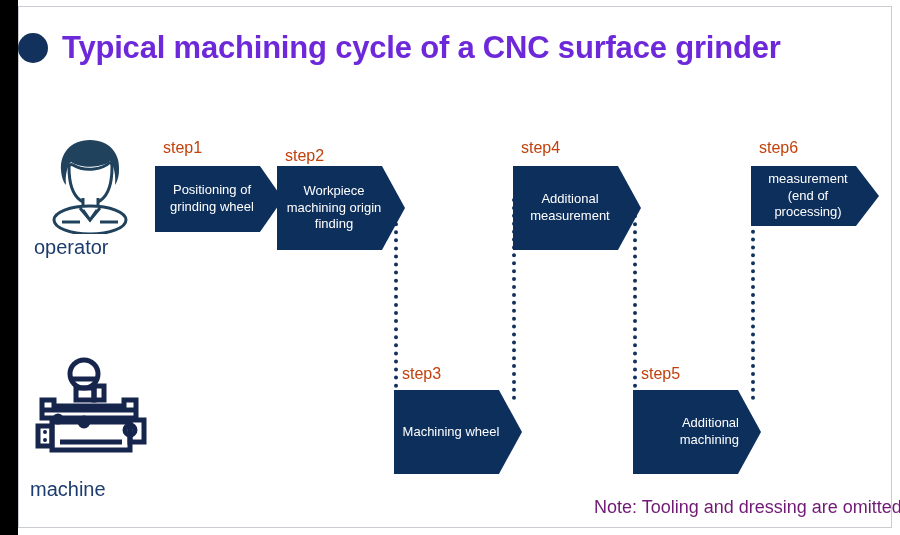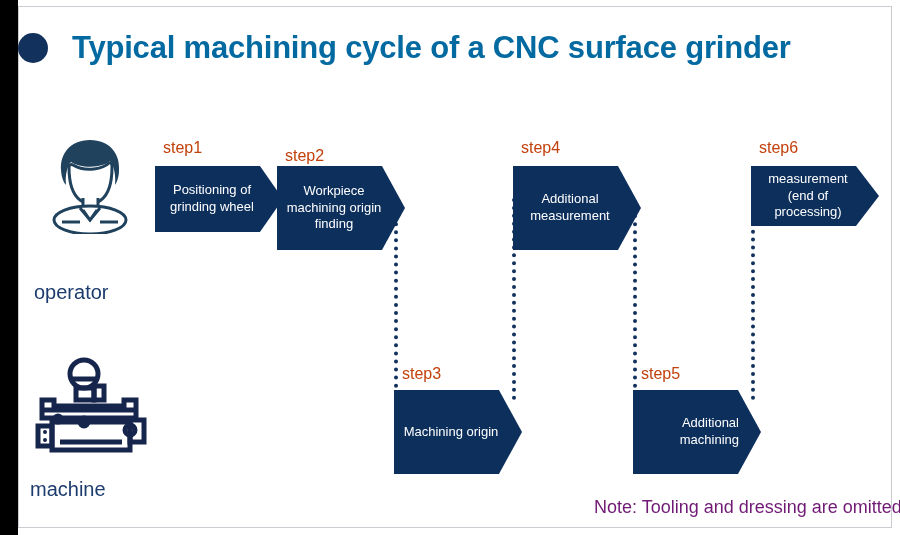--- a/index.html
+++ b/index.html
@@ -51,24 +51,24 @@
     align-items: center;
   }
   .title-bullet {
     width: 30px;
     height: 30px;
     border-radius: 50%;
     background: #12315c;
     flex: 0 0 auto;
   }
   .title-text {
-    margin-left: 24px;
+    margin-left: 14px;
     font-size: 31px;
     font-weight: bold;
-    color: #0369a1;
+    color: #6d28d9;
     letter-spacing: -0.2px;
     white-space: nowrap;
     line-height: 1;
   }
 
   
   .lane-icon {
     position: absolute;
   }
   .lane-label {
@@ -144,21 +144,21 @@
 
       <ellipse cx="52" cy="86" rx="36" ry="14" fill="#ffffff" stroke="#20425c" stroke-width="3"></ellipse>
 
       <path d="M42 74 L52 86 L62 74" fill="none" stroke="#20425c" stroke-width="3"></path>
       <path d="M45 76 L52 86 L59 76" fill="#ffffff" stroke="#20425c" stroke-width="3"></path>
 
       <line x1="24" y1="88" x2="42" y2="88" stroke="#20425c" stroke-width="3"></line>
       <line x1="62" y1="88" x2="80" y2="88" stroke="#20425c" stroke-width="3"></line>
     </svg>
   </div>
-  <div class="lane-label" style="left:34px; top:236px;margin-top:45px;">operator</div>
+  <div class="lane-label" style="left:34px; top:236px;">operator</div>
 
   <div class="lane-icon" style="left:28px; top:356px;">
     <svg width="122" height="100" viewBox="0 0 122 100">
       <g fill="none" stroke="#16254c" stroke-width="5">
 
         <circle cx="56" cy="18" r="14"></circle>
         <line x1="43" y1="23" x2="69" y2="23"></line>
 
         <rect x="48" y="32" width="18" height="12"></rect>
         <rect x="66" y="30" width="10" height="14"></rect>
@@ -210,21 +210,21 @@
     <div class="step-arrow" style="left:513px; top:166px; width:128px; height:84px;">Additional measurement</div>
   </div>
 
   <div class="step">
     <div class="step-label" style="left:759px; top:140px;">step6</div>
     <div class="step-arrow" style="left:751px; top:166px; width:128px; height:60px;">measurement (end of processing)</div>
   </div>
 
   <div class="step">
     <div class="step-label" style="left:402px; top:366px;">step3</div>
-    <div class="step-arrow" style="left:394px; top:390px; width:128px; height:84px;">Machining origin</div>
+    <div class="step-arrow" style="left:394px; top:390px; width:128px; height:84px;">Machining wheel</div>
   </div>
 
   <div class="step">
     <div class="step-label" style="left:641px; top:366px;">step5</div>
     <div class="step-arrow" style="left:633px; top:390px; width:128px; height:84px;text-align:right;">Additional machining</div>
   </div>
 
   <div class="note" style="left:594px; top:497px;">Note: Tooling and dressing are omitted</div>
 
 </div>

